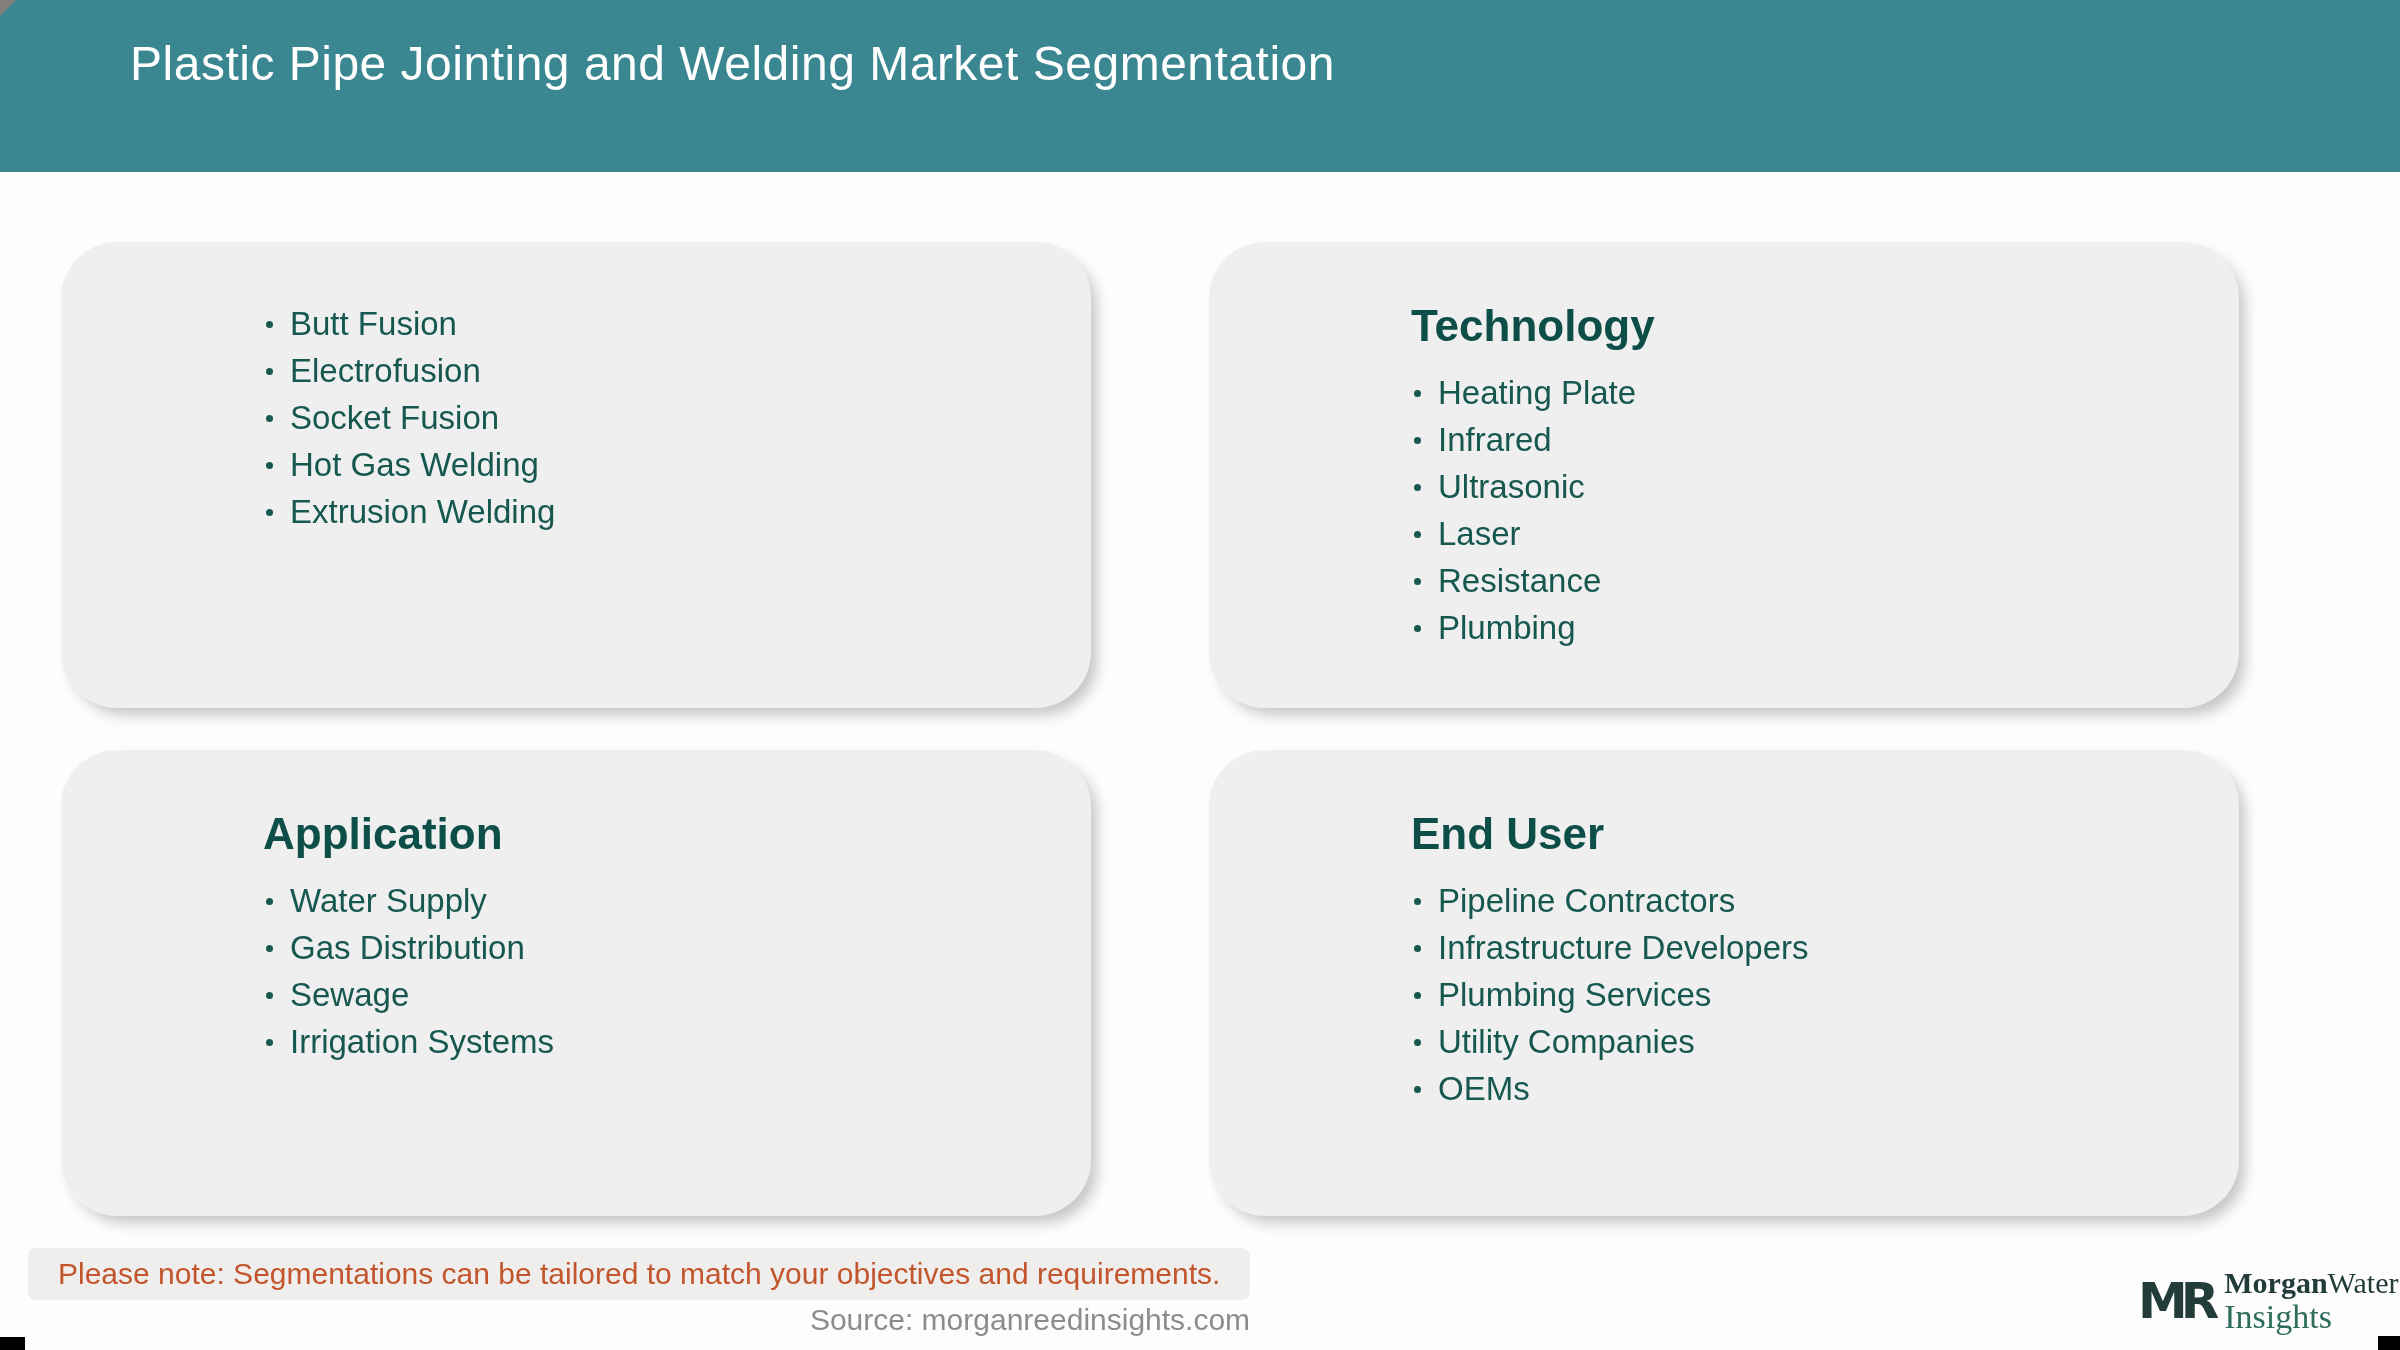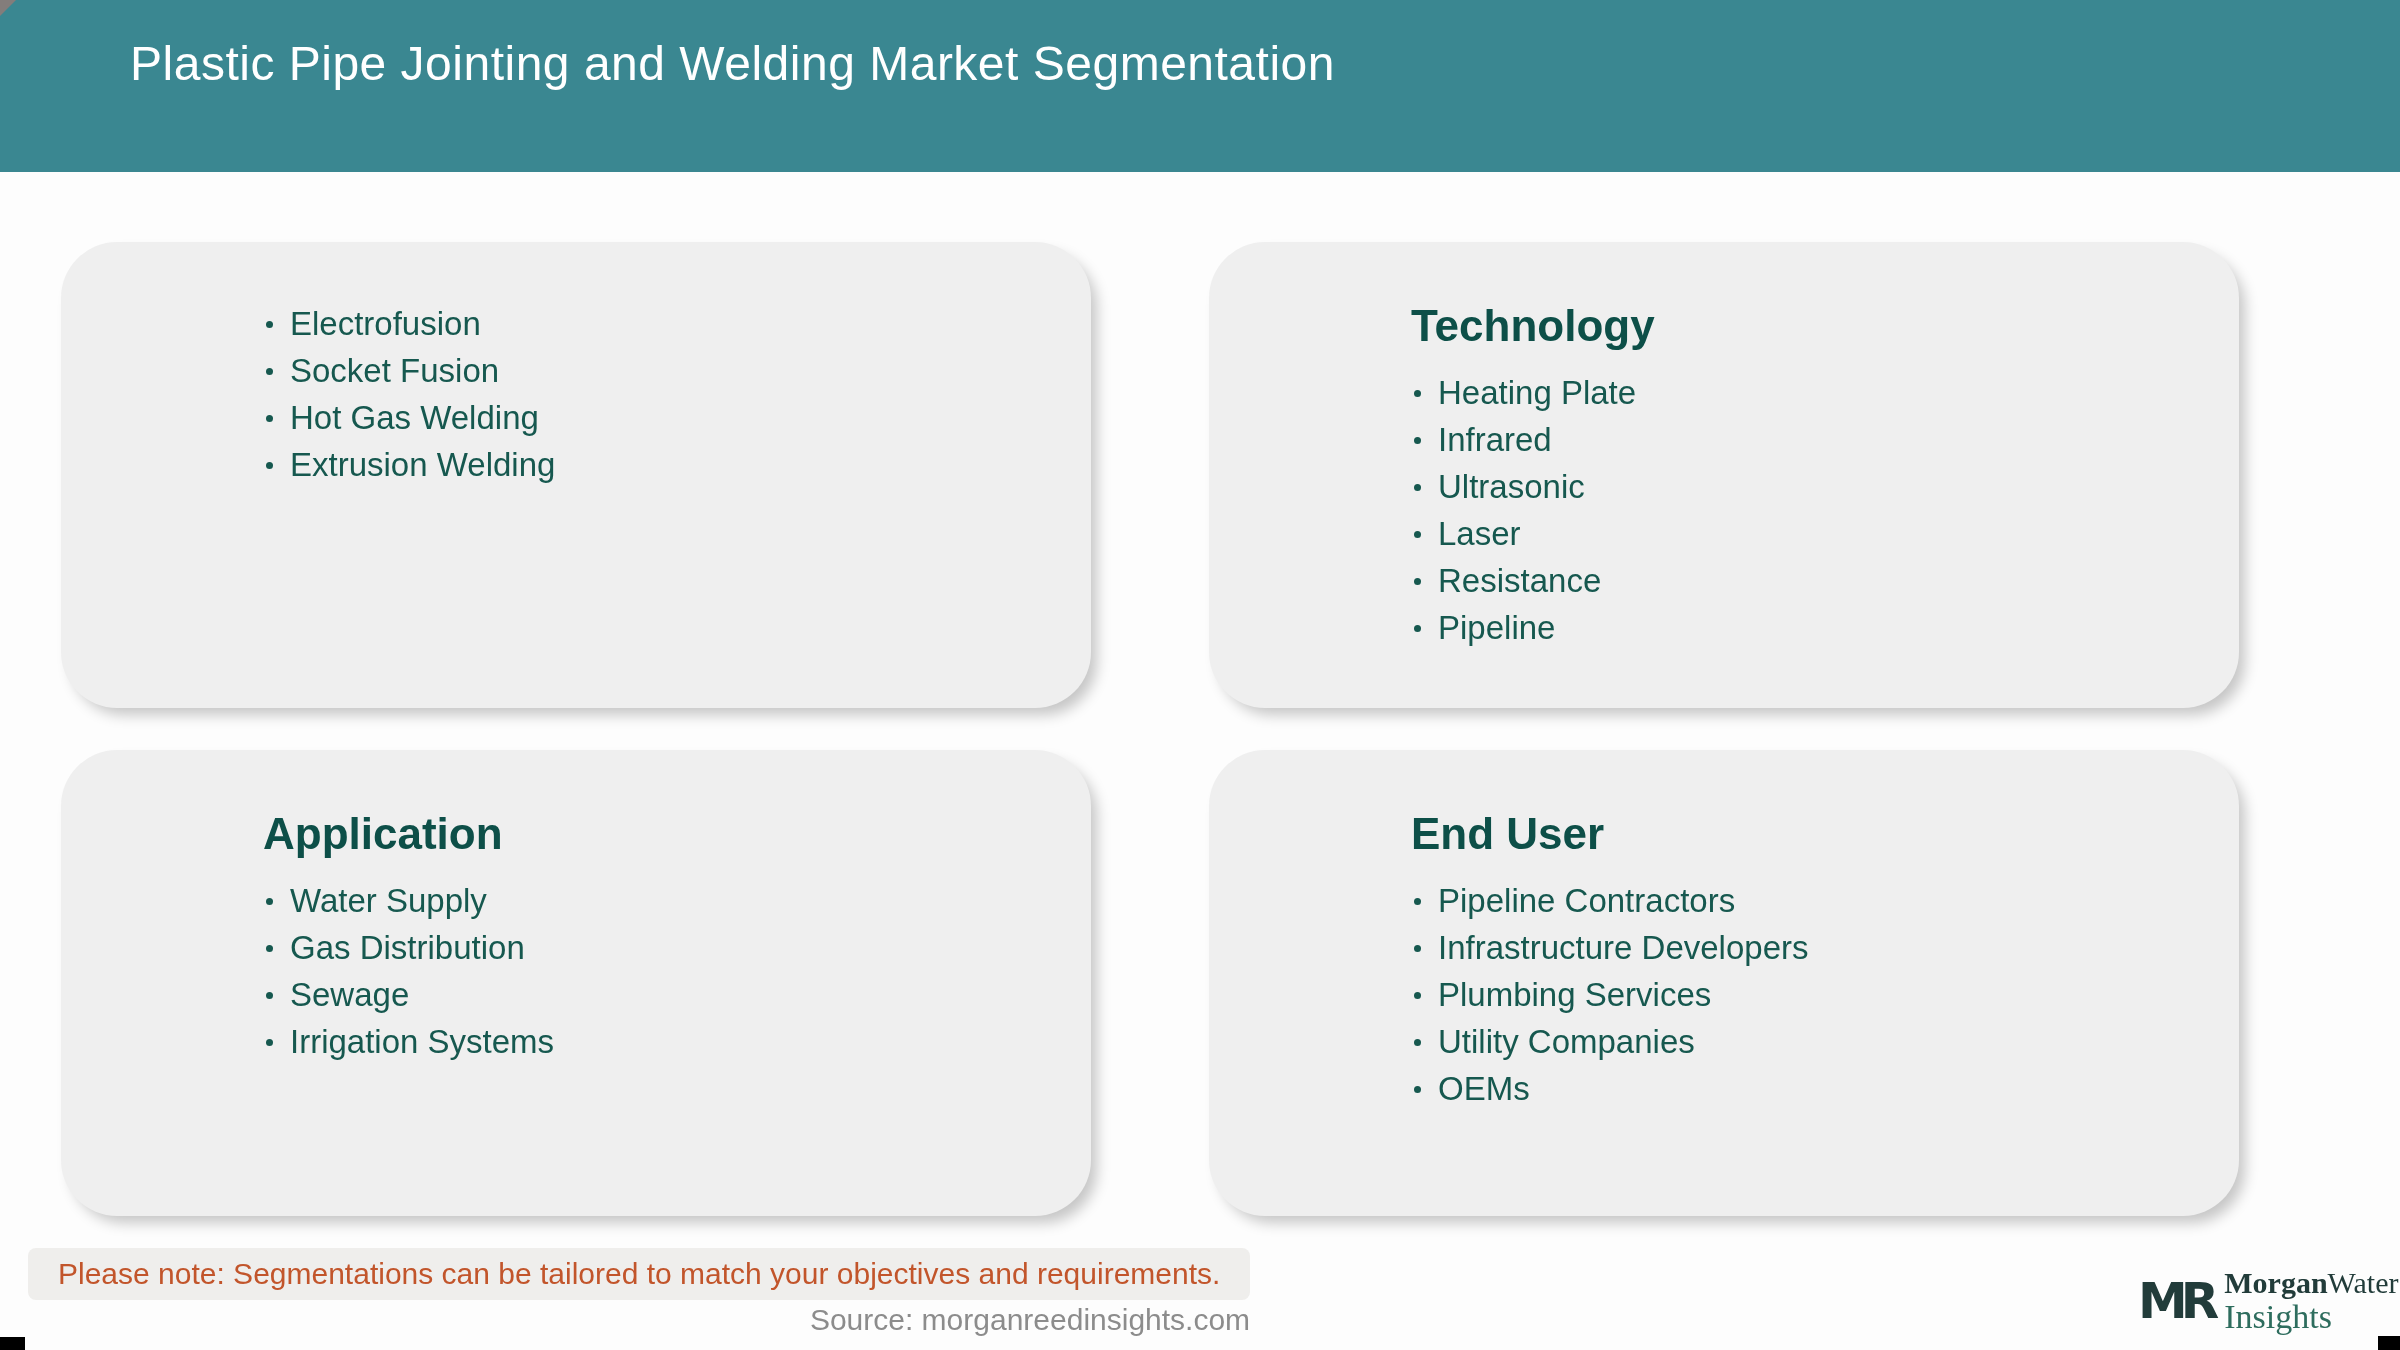--- a/index.html
+++ b/index.html
@@ -138,36 +138,37 @@
 </head>
 <body>
 
 <div class="header">
   <div class="corner-artifact"></div>
   <h1>Plastic Pipe Jointing and Welding Market Segmentation</h1>
 </div>
 
 <section class="card pos-tl">
   <ul>
+    <li><span class="dot"></span><span>Butt Fusion</span></li>
     <li><span class="dot"></span><span>Electrofusion</span></li>
     <li><span class="dot"></span><span>Socket Fusion</span></li>
     <li><span class="dot"></span><span>Hot Gas Welding</span></li>
     <li><span class="dot"></span><span>Extrusion Welding</span></li>
   </ul>
 </section>
 
 <section class="card pos-tr">
   <h2>Technology</h2>
   <ul>
     <li><span class="dot"></span><span>Heating Plate</span></li>
     <li><span class="dot"></span><span>Infrared</span></li>
     <li><span class="dot"></span><span>Ultrasonic</span></li>
     <li><span class="dot"></span><span>Laser</span></li>
     <li><span class="dot"></span><span>Resistance</span></li>
-    <li><span class="dot"></span><span>Pipeline</span></li>
+    <li><span class="dot"></span><span>Plumbing</span></li>
   </ul>
 </section>
 
 <section class="card pos-bl">
   <h2>Application</h2>
   <ul>
     <li><span class="dot"></span><span>Water Supply</span></li>
     <li><span class="dot"></span><span>Gas Distribution</span></li>
     <li><span class="dot"></span><span>Sewage</span></li>
     <li><span class="dot"></span><span>Irrigation Systems</span></li>

